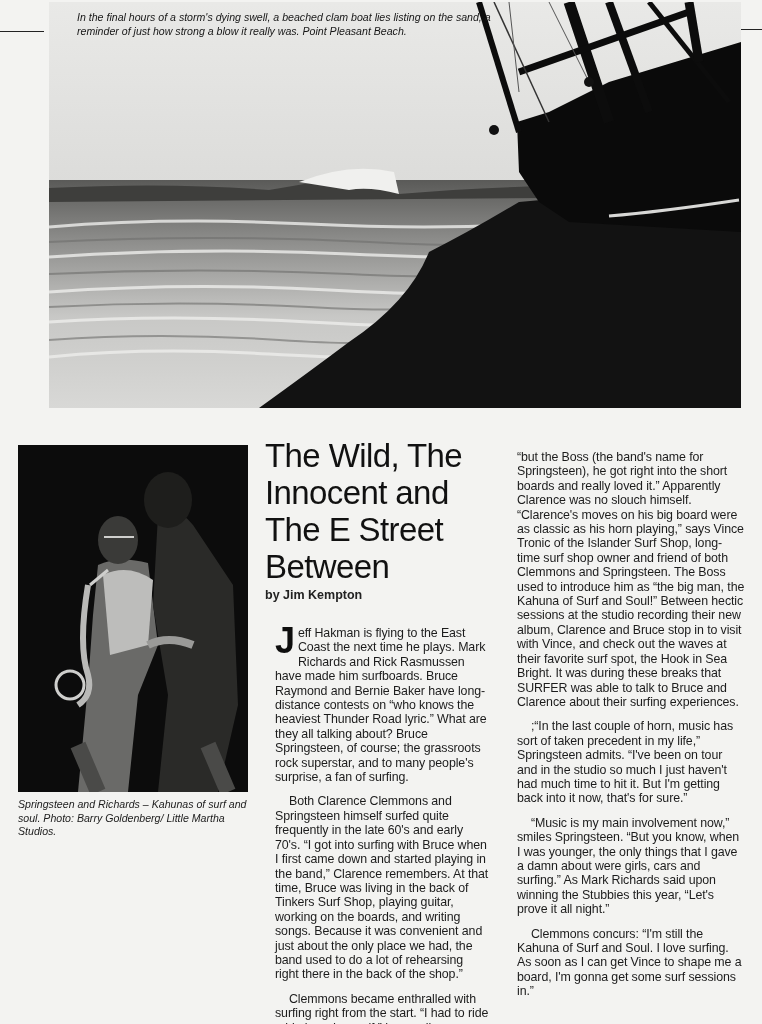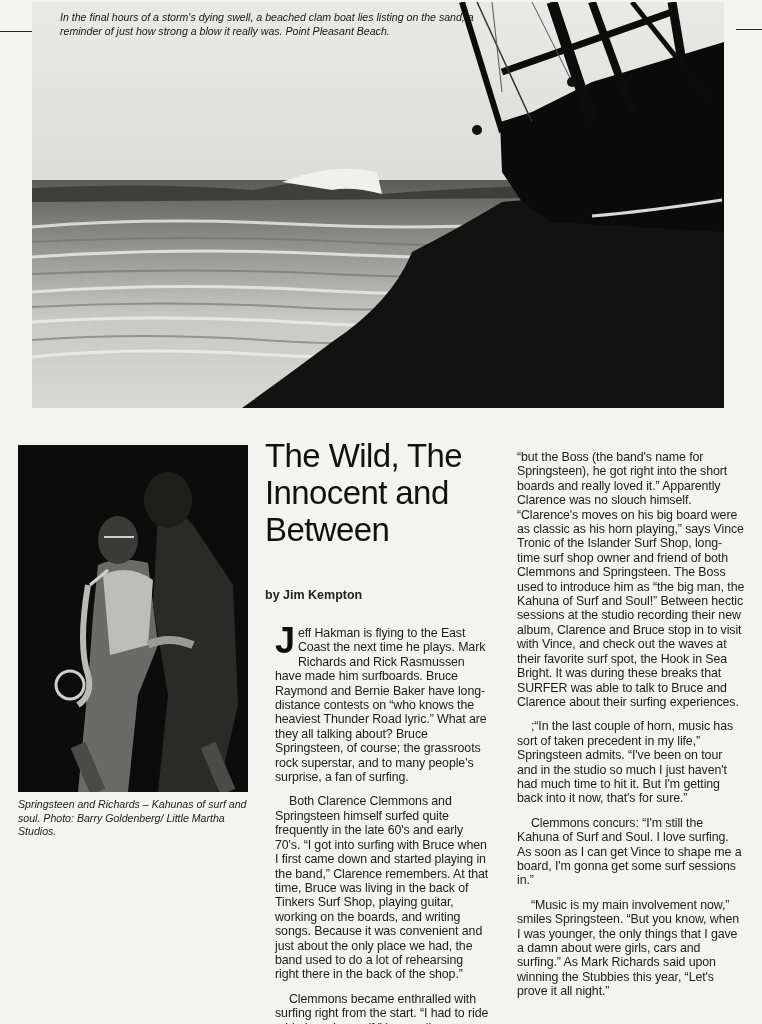--- a/index.html
+++ b/index.html
@@ -7,21 +7,21 @@
     width:762px; height:1024px; overflow:hidden; position:relative;
     background:#f3f3f1;
     font-family:"Liberation Sans", sans-serif;
     color:#1a1a1a;
   }
   .rule-left { position:absolute; left:0; top:31px; width:44px; height:1px; background:#222; }
   .rule-right { position:absolute; left:736px; top:29px; width:26px; height:1px; background:#222; }
 
   
   .top-photo {
-    position:absolute; left:32px; top:2px; width:692px; height:406px; overflow:hidden;
+    position:absolute; left:49px; top:2px; width:692px; height:406px; overflow:hidden;
     background:#8b5cf6;
   }
   .top-photo svg { position:absolute; left:0; top:0; }
   .top-caption {
     position:absolute; left:28px; top:9px; width:420px;
     font-style:italic; font-size:10.6px; line-height:13.5px; color:#161616;
   }
 
   
   .left-photo {
@@ -135,28 +135,29 @@
     <ellipse cx="150" cy="55" rx="24" ry="28" fill="#1e1e1c"></ellipse>
     <path d="M130 200 Q150 190 175 200" stroke="#9a9a98" stroke-width="8" fill="none"></path>
     <path d="M60 300 L80 347 M190 300 L210 347" stroke="#4a4a48" stroke-width="16"></path>
   </svg>
 </div>
 <div class="left-caption">Springsteen and Richards – Kahunas of surf and soul. Photo: Barry Goldenberg/ Little Martha Studios.</div>
 
 <div class="headline">
   <div>The Wild, The</div>
   <div>Innocent and</div>
+  <div>The E Street</div>
   <div>Between</div>
 </div>
 <div class="byline">by Jim Kempton</div>
 
 <div class="col col1">
   <p class="first"><span class="dropcap">J</span><span>eff Hakman is flying to the East Coast the next time he plays. Mark Richards and Rick Rasmussen have made him surfboards. Bruce Raymond and Bernie Baker have long-distance contests on “who knows the heaviest Thunder Road lyric.” What are they all talking about? Bruce Springsteen, of course; the grassroots rock superstar, and to many people's surprise, a fan of surfing.</span></p>
   <p>Both Clarence Clemmons and Springsteen himself surfed quite frequently in the late 60's and early 70's. “I got into surfing with Bruce when I first came down and started playing in the band,” Clarence remembers. At that time, Bruce was living in the back of Tinkers Surf Shop, playing guitar, working on the boards, and writing songs. Because it was convenient and just about the only place we had, the band used to do a lot of rehearsing right there in the back of the shop.”</p>
   <p>Clemmons became enthralled with surfing right from the start. “I had to ride a big board myself,” he recalls,</p>
 </div>
 
 <div class="col col2">
   <p class="first">“but the Boss (the band's name for Springsteen), he got right into the short boards and really loved it.” Apparently Clarence was no slouch himself. “Clarence's moves on his big board were as classic as his horn playing,” says Vince Tronic of the Islander Surf Shop, long-time surf shop owner and friend of both Clemmons and Springsteen. The Boss used to introduce him as “the big man, the Kahuna of Surf and Soul!” Between hectic sessions at the studio recording their new album, Clarence and Bruce stop in to visit with Vince, and check out the waves at their favorite surf spot, the Hook in Sea Bright. It was during these breaks that SURFER was able to talk to Bruce and Clarence about their surfing experiences.</p>
   <p>;“In the last couple of horn, music has sort of taken precedent in my life,” Springsteen admits. “I've been on tour and in the studio so much I just haven't had much time to hit it. But I'm getting back into it now, that's for sure.”</p>
+  <p>“Music is my main involvement now,” smiles Springsteen. “But you know, when I was younger, the only things that I gave a damn about were girls, cars and surfing.” As Mark Richards said upon winning the Stubbies this year, “Let's prove it all night.”</p>
   <p>Clemmons concurs: “I'm still the Kahuna of Surf and Soul. I love surfing. As soon as I can get Vince to shape me a board, I'm gonna get some surf sessions in.”</p>
-  <p>“Music is my main involvement now,” smiles Springsteen. “But you know, when I was younger, the only things that I gave a damn about were girls, cars and surfing.” As Mark Richards said upon winning the Stubbies this year, “Let's prove it all night.”</p>
 </div>
 
 </body></html>

